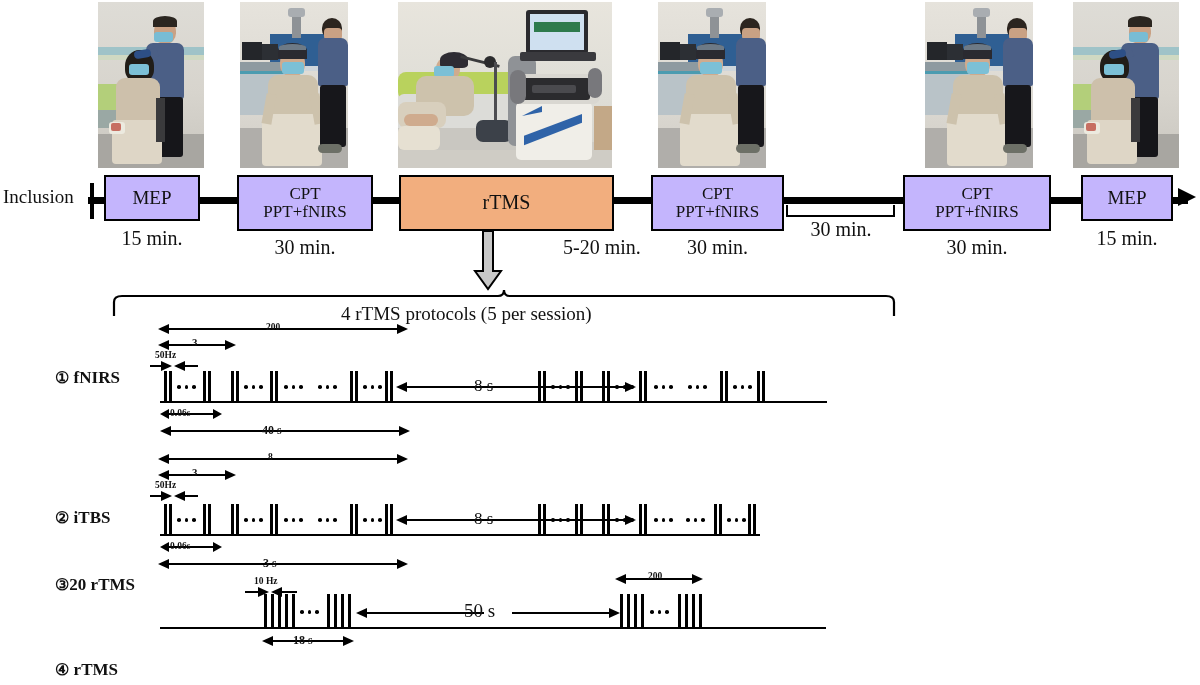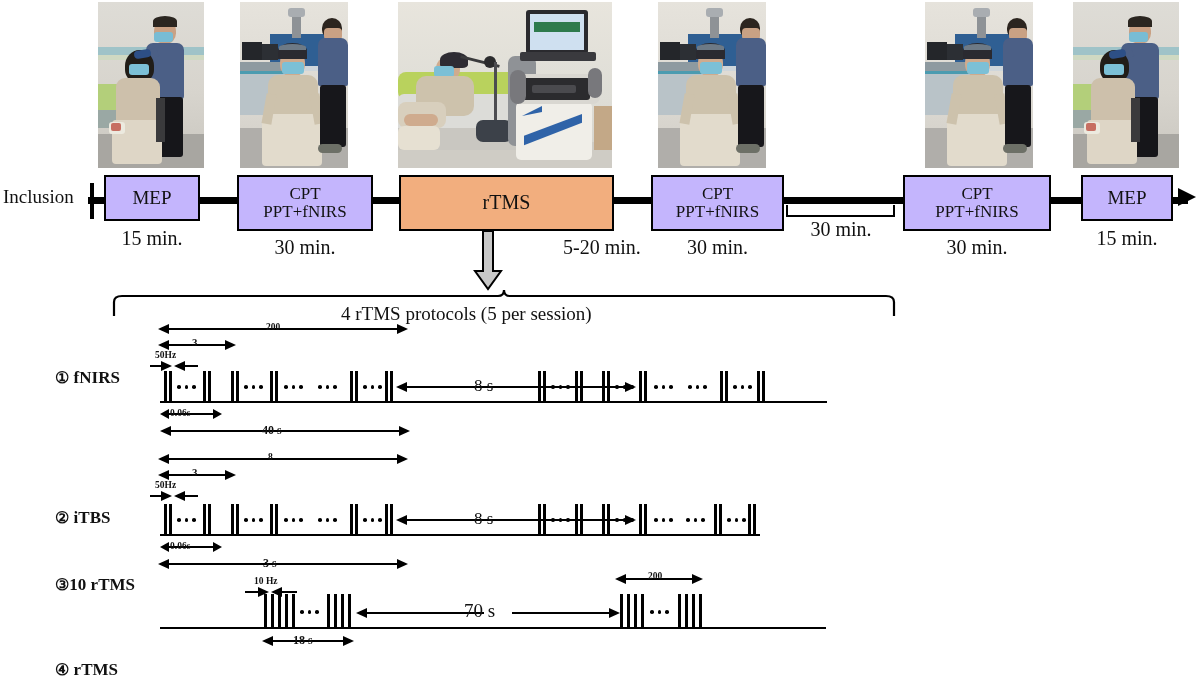--- a/index.html
+++ b/index.html
@@ -534,21 +534,21 @@
 <div class="tinylbl" style="left:170px;top:541px;">0.06s</div>
 
 <svg style="left:158px;top:557px;width:250px;height:14px;">
   <line x1="8" y1="7" x2="242" y2="7" stroke="#000" stroke-width="2"></line>
   <polygon points="0,7 11,2 11,12" fill="#000"></polygon>
   <polygon points="250,7 239,2 239,12" fill="#000"></polygon>
 </svg>
 <div class="tinylbl" style="left:263px;top:556px;font-size:12px;">3 s</div>
 
 <div class="lbl" style="left:55px;top:575px;">
-  <span class="num">③</span><span>10 rTMS</span>
+  <span class="num">③</span><span>20 rTMS</span>
 </div>
 
 <div class="tinylbl" style="left:254px;top:576px;">10 Hz</div>
 <svg style="left:243px;top:586px;width:56px;height:12px;">
   <line x1="2" y1="6" x2="20" y2="6" stroke="#000" stroke-width="2"></line>
   <polygon points="26,6 15,1 15,11" fill="#000"></polygon>
   <line x1="54" y1="6" x2="36" y2="6" stroke="#000" stroke-width="2"></line>
   <polygon points="28,6 39,1 39,11" fill="#000"></polygon>
 </svg>
 
@@ -566,21 +566,21 @@
   </div>
 <div class="pulse" style="left:327px;top:594px;width:3.2px;height:33px;"></div>
 <div class="pulse" style="left:334px;top:594px;width:3.2px;height:33px;"></div>
 <div class="pulse" style="left:341px;top:594px;width:3.2px;height:33px;"></div>
 <div class="pulse" style="left:348px;top:594px;width:3.2px;height:33px;"></div>
 
 <svg style="left:356px;top:606px;width:130px;height:14px;">
   <line x1="8" y1="7" x2="128" y2="7" stroke="#000" stroke-width="1.8"></line>
   <polygon points="0,7 11,2 11,12" fill="#000"></polygon>
 </svg>
-<div class="midlbl" style="left:464px;top:600px;font-size:19px;">70 s</div>
+<div class="midlbl" style="left:464px;top:600px;font-size:19px;">50 s</div>
 <svg style="left:512px;top:606px;width:108px;height:14px;">
   <line x1="0" y1="7" x2="100" y2="7" stroke="#000" stroke-width="1.8"></line>
   <polygon points="108,7 97,2 97,12" fill="#000"></polygon>
 </svg>
 
 <div class="pulse" style="left:620px;top:594px;width:3.2px;height:33px;"></div>
 <div class="pulse" style="left:627px;top:594px;width:3.2px;height:33px;"></div>
 <div class="pulse" style="left:634px;top:594px;width:3.2px;height:33px;"></div>
 <div class="pulse" style="left:641px;top:594px;width:3.2px;height:33px;"></div>
 <div class="dots" style="left:650px;top:610px;">

